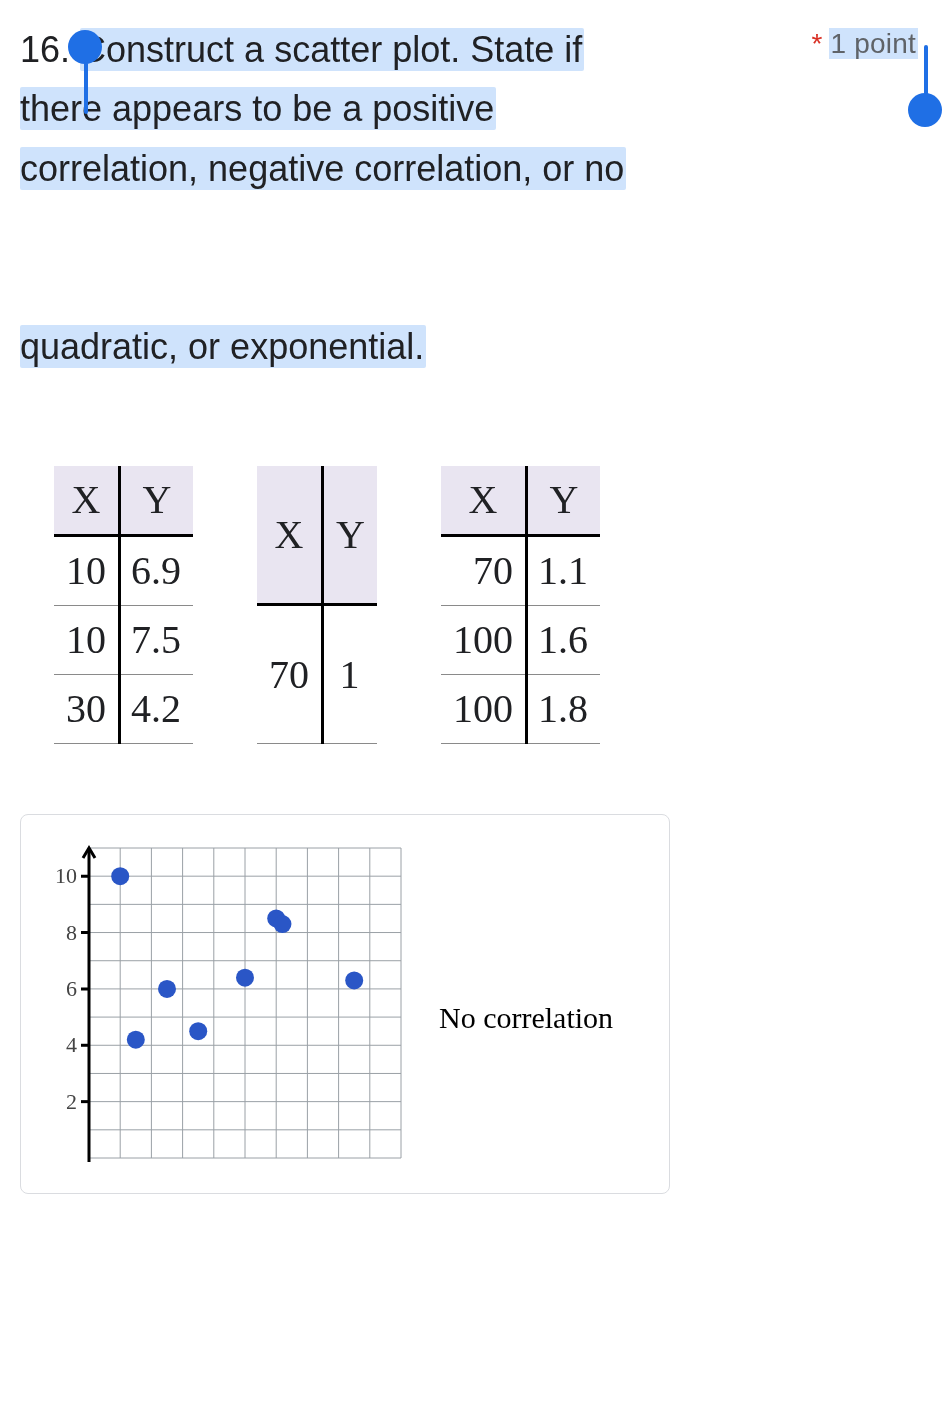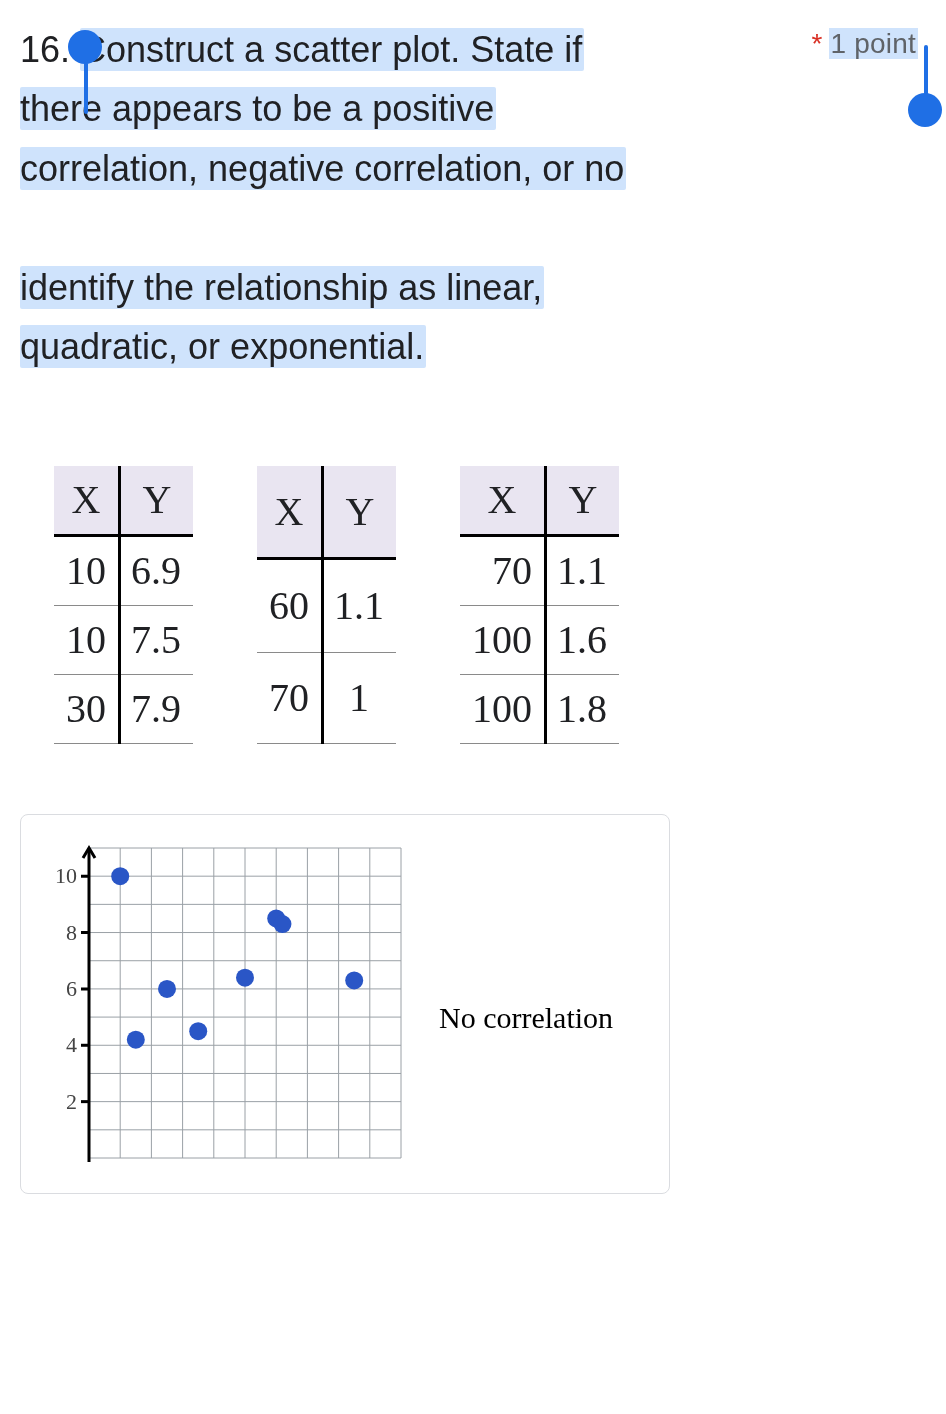--- a/index.html
+++ b/index.html
@@ -106,21 +106,21 @@
 
 <div class="q-header">
   <div class="q-title">
     <span class="sel-handle">
       <span class="knob" style="left:48px;top:-32px;"></span>
       <span class="bar" style="left:64px;top:0;height:52px;"></span>
     </span><span>16. </span><span class="sel-bg"><span>C</span><span>onstruct a scatter plot.  State if </span></span><br>
     <span class="sel-bg">there appears to be a positive </span><br>
     <span class="sel-bg">correlation, negative correlation, or no </span><br>
     <br>
-    <span class="sel-bg">identify the relationship as linear, </span><br>
+    <br>
     <span class="sel-bg">quadratic, or exponential.</span>
   </div>
   <div class="pts">
     <span class="ast">*</span><span class="bg">1 point</span>
     <span class="sel-handle">
       <span class="bar" style="left:-2px;top:-8px;height:54px;"></span>
       <span class="knob" style="left:-18px;top:40px;"></span>
     </span>
   </div>
 </div>
@@ -135,33 +135,29 @@
     <tr>
           <td>10</td>
           <td>6.9</td>
         </tr>
     <tr>
           <td>10</td>
           <td>7.5</td>
         </tr>
     <tr>
           <td>30</td>
-          <td>7.9</td>
+          <td>4.2</td>
         </tr>
   </tbody>
     </table>
   <table class="tbl">
     <tbody>
         <tr>
           <th>X</th>
           <th>Y</th>
-        </tr>
-    <tr>
-          <td>60</td>
-          <td>1.1</td>
         </tr>
     <tr>
           <td>70</td>
           <td style="text-align:center">1</td>
         </tr>
   </tbody>
     </table>
   <table class="tbl">
     <tbody>
         <tr>

